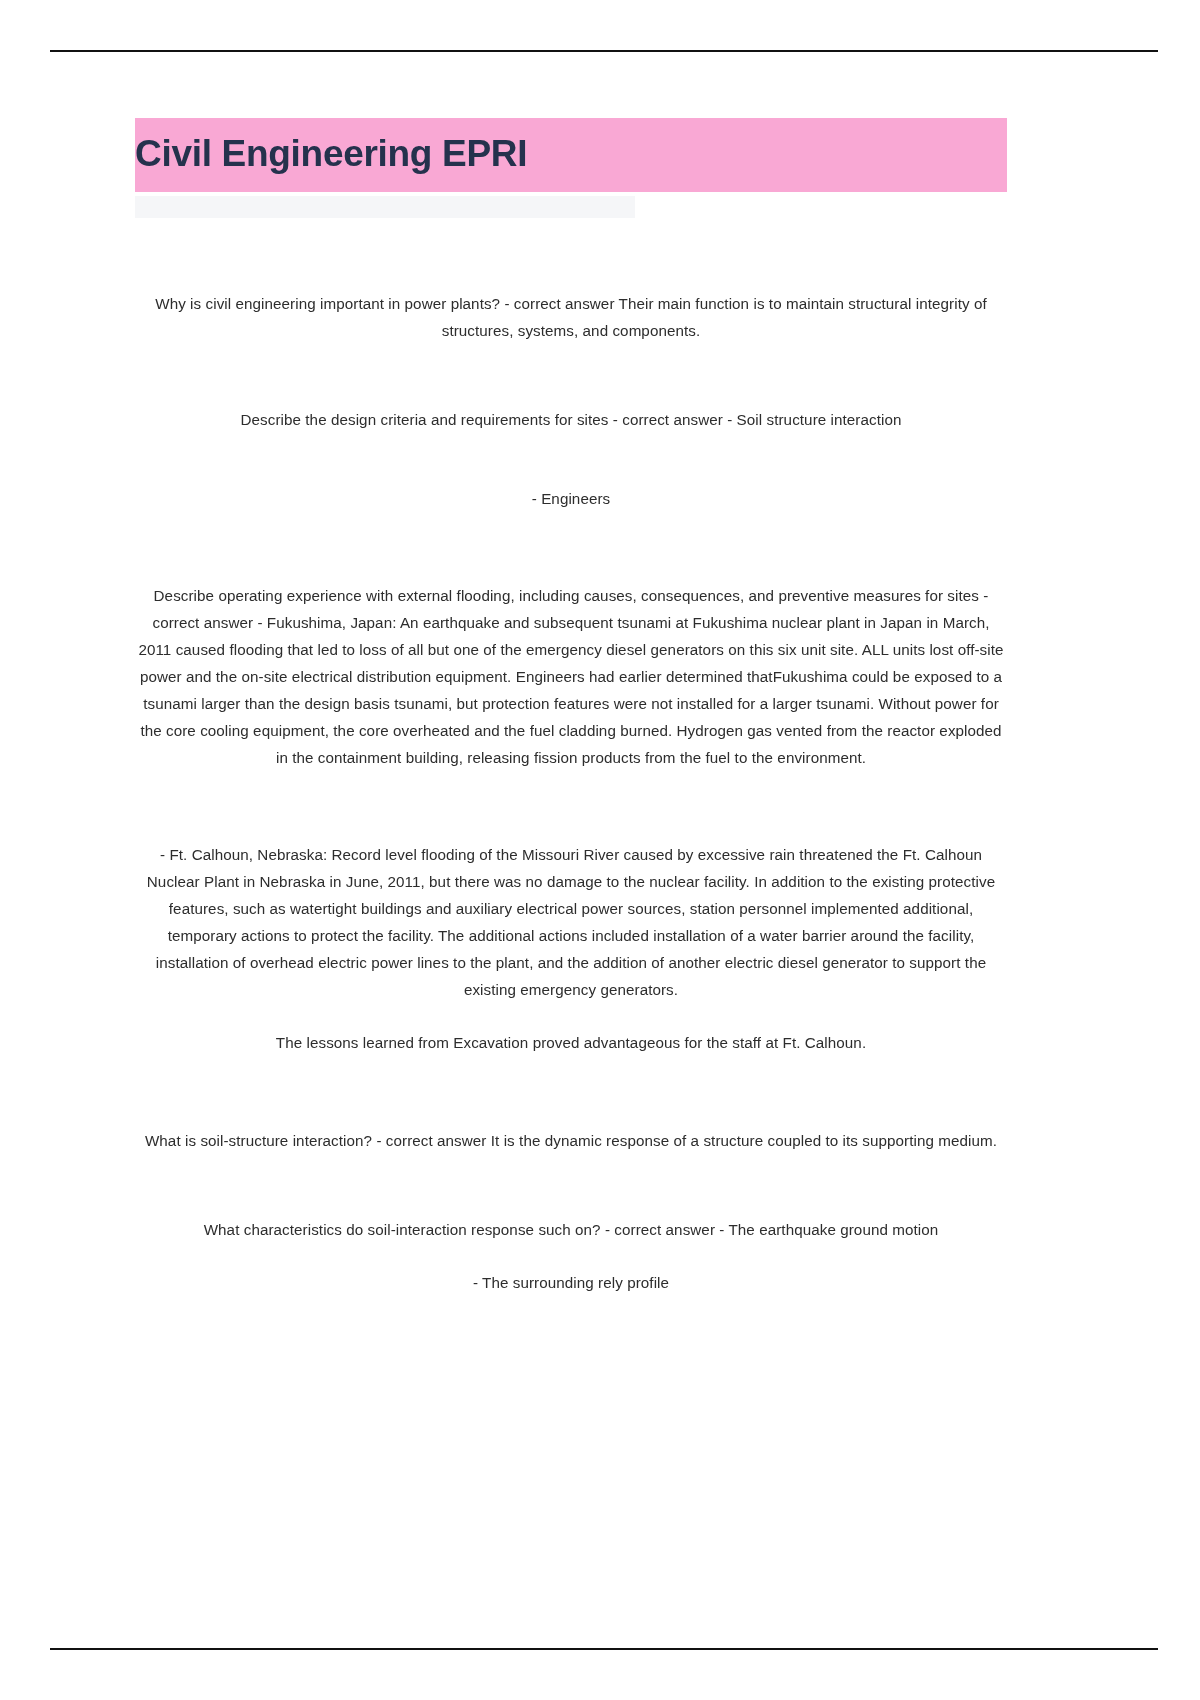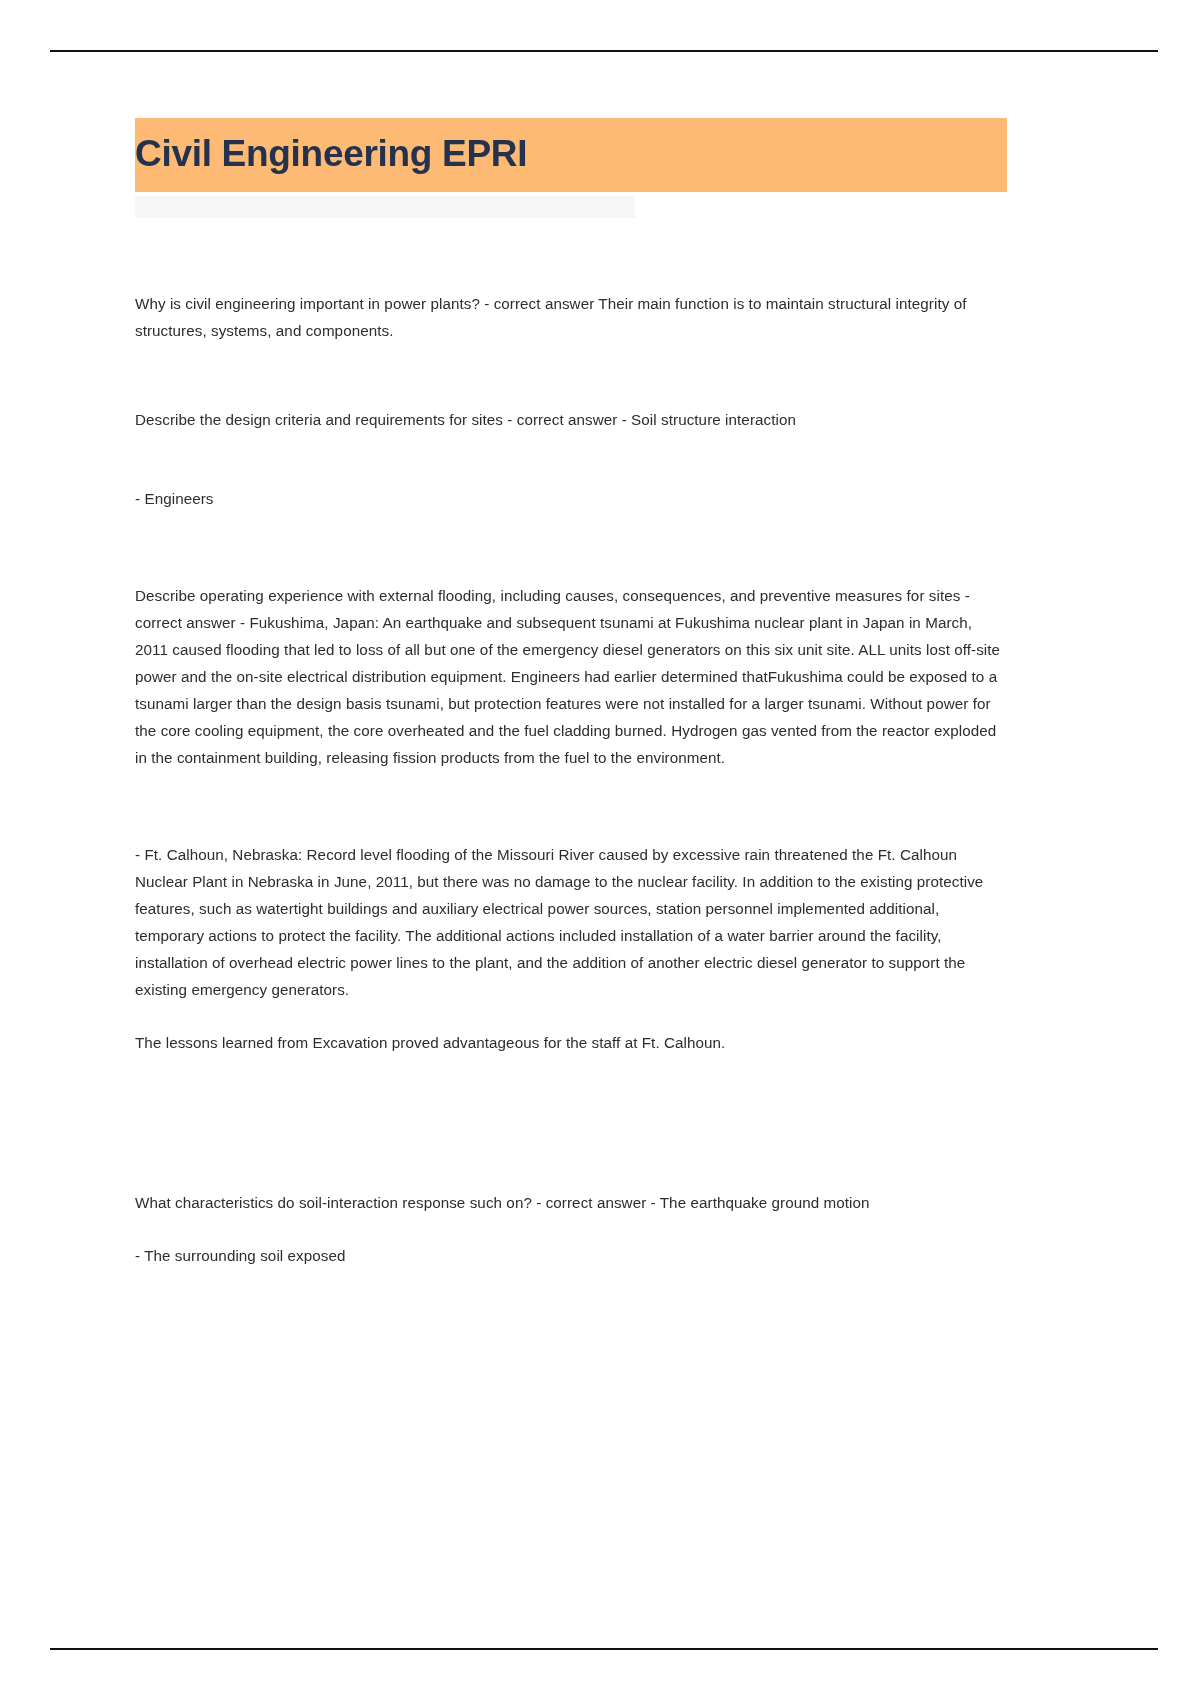--- a/index.html
+++ b/index.html
@@ -38,21 +38,21 @@
 
   .content {
     position: absolute;
     left: 135px;
     top: 118px;
     width: 872px;
   }
 
   
   .title-band {
-    background: #fdba74;
+    background: #f9a8d4;
     width: 872px;
     padding: 14px 0 16px 0;
     margin: 0 0 4px 0;
   }
   .doc-title {
     margin: 0;
     font-size: 37px;
     line-height: 1.18;
     font-weight: 700;
     color: #25324d;
@@ -69,21 +69,21 @@
   
   .body-block {
     margin-top: 72px;
   }
   p.para {
     margin: 0;
     font-size: 15.2px;
     line-height: 1.78;
     color: #2d2d2d;
     letter-spacing: 0.005em;
-    text-align: left;
+    text-align: center;
     font-family: "Liberation Sans", "DejaVu Sans", sans-serif;
   }
   .gap-sm  { height: 26px; }
   .gap-lg  { height: 62px; }
   .gap-xl  { height: 70px; }
 </style>
 </head>
 <body>
 
 <div class="page">
@@ -119,27 +119,28 @@
       <div class="gap-xl"></div>
 
       <p class="para">- Ft. Calhoun, Nebraska: Record level flooding of the Missouri River caused by excessive rain threatened the Ft. Calhoun Nuclear Plant in Nebraska in June, 2011, but there was no damage to the nuclear facility. In addition to the existing protective features, such as watertight buildings and auxiliary electrical power sources, station personnel implemented additional, temporary actions to protect the facility. The additional actions included installation of a water barrier around the facility, installation of overhead electric power lines to the plant, and the addition of another electric diesel generator to support the existing emergency generators.</p>
 
       <div class="gap-sm"></div>
 
       <p class="para">The lessons learned from Excavation proved advantageous for the staff at Ft. Calhoun.</p>
 
       <div class="gap-xl"></div>
 
+      <p class="para">What is soil-structure interaction? - correct answer It is the dynamic response of a structure coupled to its supporting medium.</p>
 
       <div class="gap-lg"></div>
 
       <p class="para">What characteristics do soil-interaction response such on? - correct answer - The earthquake ground motion</p>
 
       <div class="gap-sm"></div>
 
-      <p class="para">- The surrounding soil exposed</p>
+      <p class="para">- The surrounding rely profile</p>
 
     </div>
   </div>
 
   <div class="rule rule-bottom"></div>
 
 </div>
 
 </body></html>

